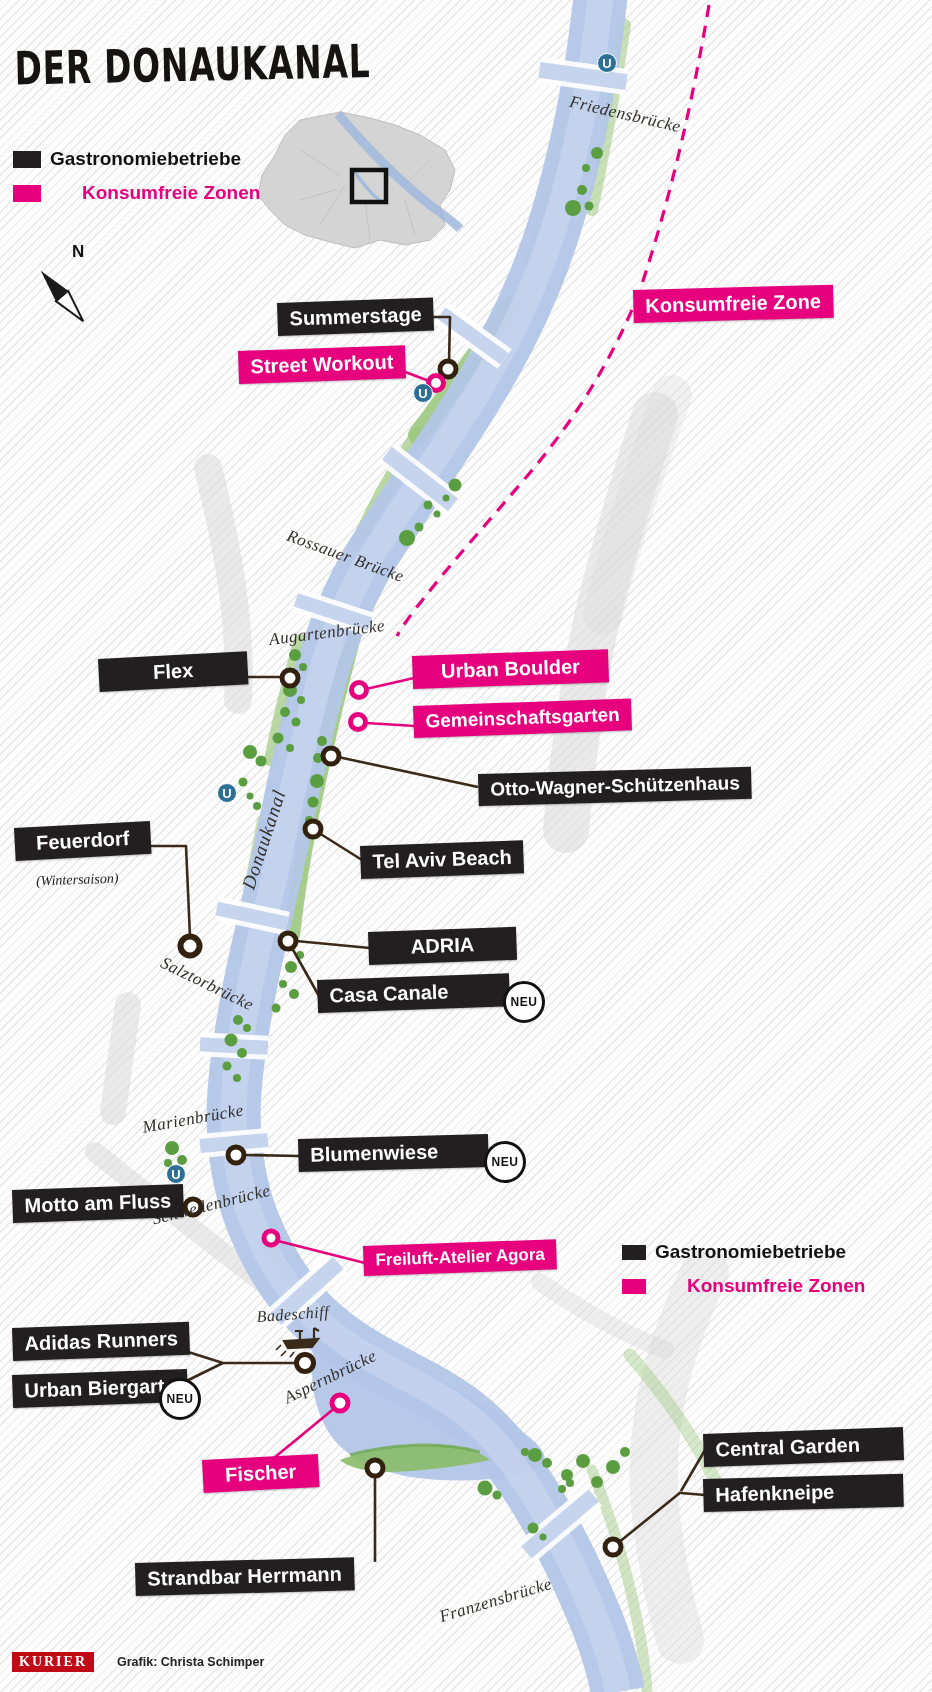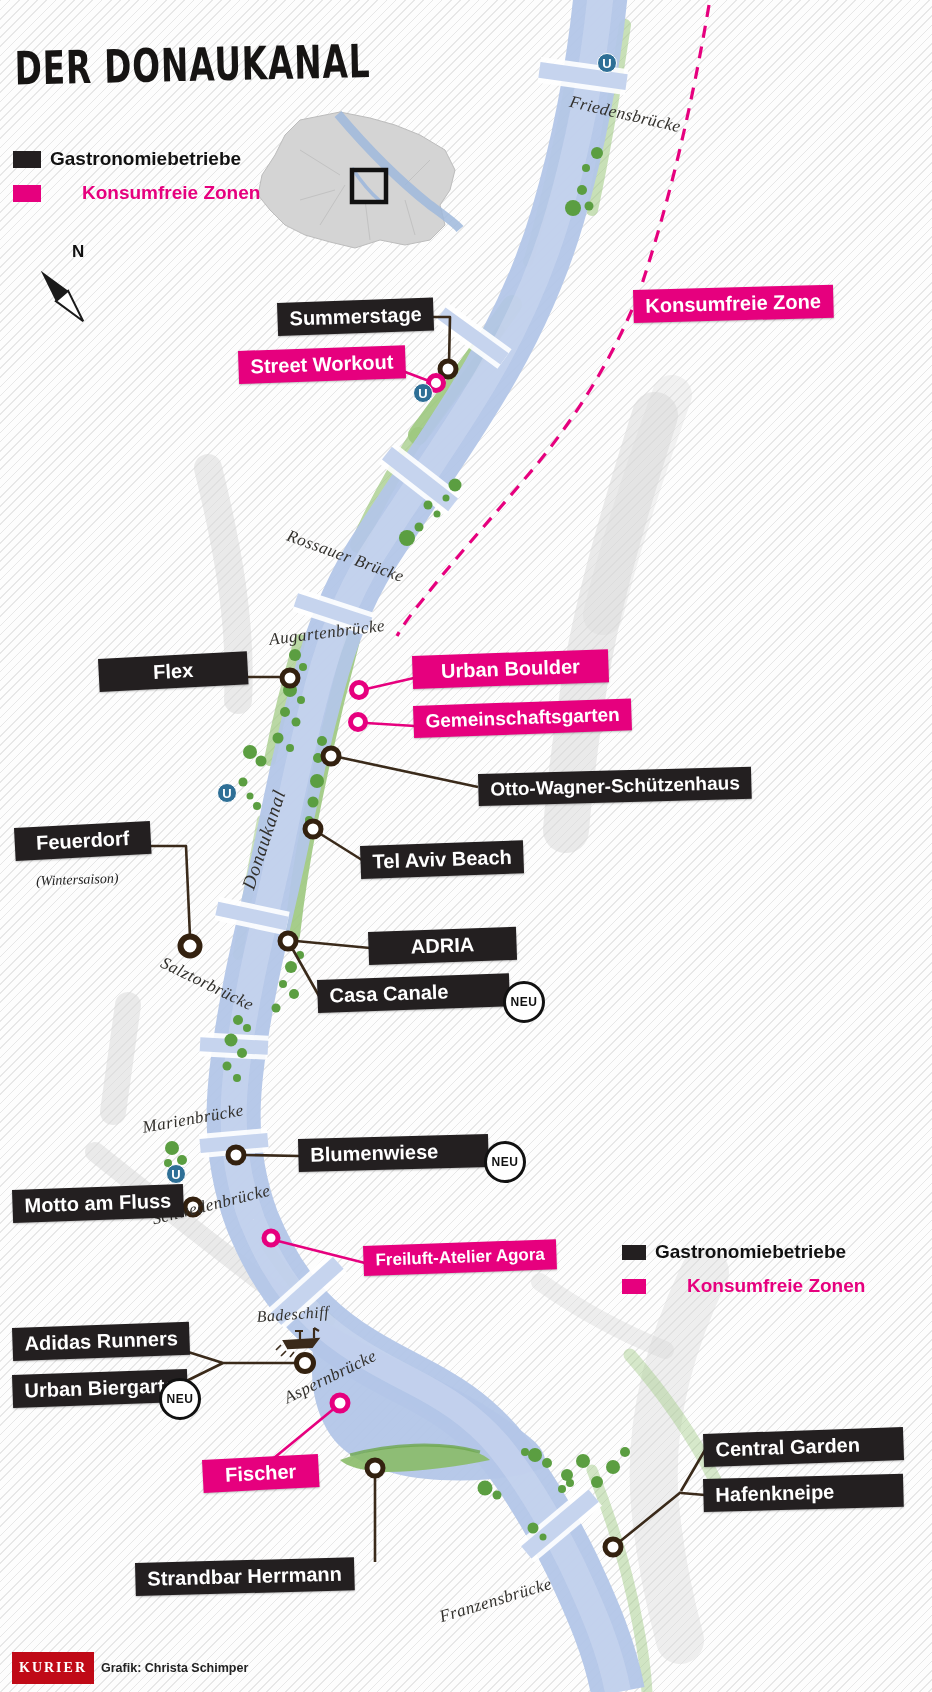--- a/index.html
+++ b/index.html
@@ -45,23 +45,23 @@
   .neu{
     position:absolute;z-index:8;width:42px;height:42px;border-radius:50%;background:#fff;
     border:3px solid #111;box-sizing:border-box;color:#111;font-weight:bold;font-size:12px;
     display:flex;align-items:center;justify-content:center;letter-spacing:0.5px;
   }
   .compass{position:absolute;left:30px;top:240px;z-index:5;width:80px;height:100px;}
   .compass .n{position:absolute;left:42px;top:2px;font-weight:bold;font-size:17px;color:#111;}
   .credit{position:absolute;left:12px;top:1652px;z-index:9;display:flex;align-items:center;}
   .kurier{
     background:#c00a17;color:#fff;font-family:"Liberation Serif",serif;font-weight:bold;
-    font-size:14px;letter-spacing:2px;padding:8px 7px;
-  }
-  .credittxt{font-weight:bold;font-size:12.5px;color:#222;margin-left:7px;}
+    font-size:14px;letter-spacing:2px;padding:2px 7px;
+  }
+  .credittxt{font-weight:bold;font-size:12.5px;color:#222;margin-left:23px;}
 </style>
 </head>
 <body>
 
 <div id="stage">
 
   <svg id="mapsvg" width="932" height="1692" viewBox="0 0 932 1692">
 
     <g fill="none" stroke="#d8d8d8" stroke-linecap="round">
       <path d="M 655,415 C 625,510 598,600 585,680 C 577,730 570,780 566,830" stroke-width="46" opacity="0.5"></path>

